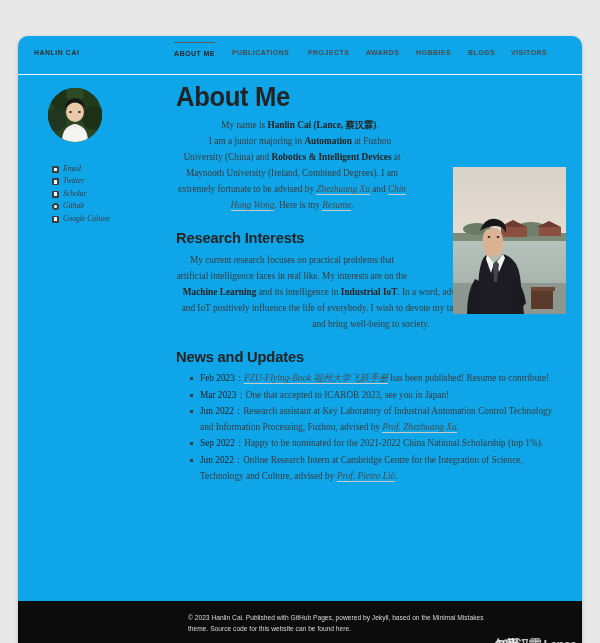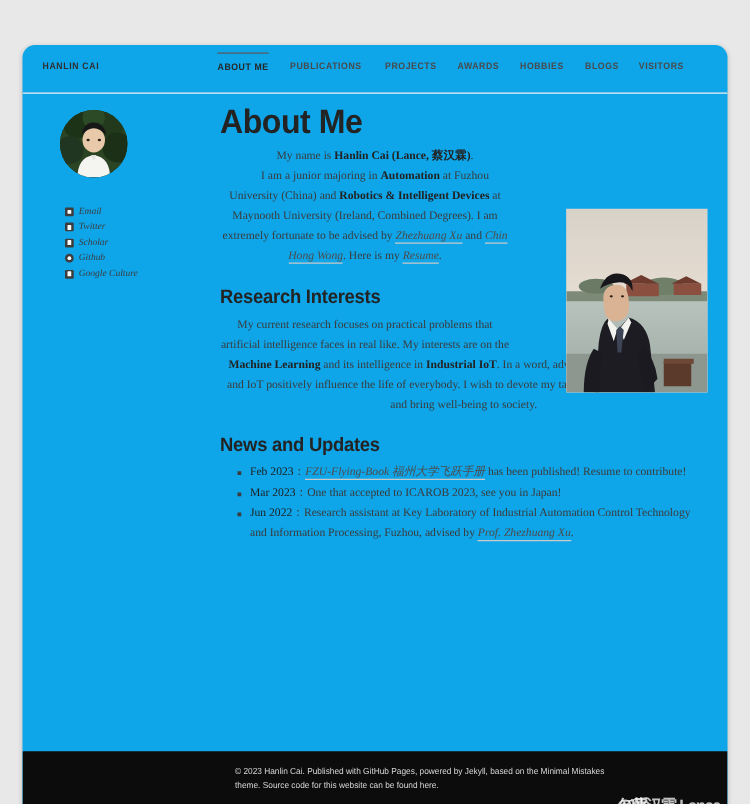--- a/index.html
+++ b/index.html
@@ -366,20 +366,22 @@
     </div>
 
     <p class="body" style="margin-top:0"><span class="b">Machine Learning</span><span> and its intelligence in </span><span class="b">Industrial IoT</span><span>. In a word, advanced technologies like ML and IoT positively influence the life of everybody. I wish to devote my talent to this meaningful cause and bring well-being to society.</span></p>
 
     <h2 class="section">News and Updates</h2>
 
     <ul class="news">
       <li><span class="date">Feb 2023</span><span>：</span><span class="lnk">FZU-Flying-Book 福州大学飞跃手册</span><span> has been published! Resume to contribute!</span></li>
       <li><span class="date">Mar 2023</span><span>：</span><span>One that accepted to ICAROB 2023, see you in Japan!</span></li>
       <li><span class="date">Jun 2022</span><span>：</span><span>Research assistant at Key Laboratory of Industrial Automation Control Technology and Information Processing, Fuzhou, advised by </span><span class="lnk">Prof. Zhezhuang Xu</span><span>.</span></li>
+      <li><span class="date">Sep 2022</span><span>：</span><span>Happy to be nominated for the 2021-2022 China National Scholarship (top 1%).</span></li>
+      <li><span class="date">Jun 2022</span><span>：</span><span>Online Research Intern at Cambridge Centre for the Integration of Science, Technology and Culture, advised by </span><span class="lnk">Prof. Pietro Liò</span><span>.</span></li>
     </ul>
   </div>
 
   <div class="footer">
     <div class="footer-text"><span>© 2023 Hanlin Cai. Published with </span><span class="flnk">GitHub Pages</span><span>, powered by </span><span class="flnk">Jekyll</span><span>, based on the </span><span class="flnk">Minimal Mistakes</span><span> theme. Source code for this website can be found </span><span class="flnk">here</span><span>.</span></div>
     <div class="watermark"><span>知乎</span><span class="wm2">@蔡汉霖 Lance</span></div>
   </div>
 
 </div>
 

